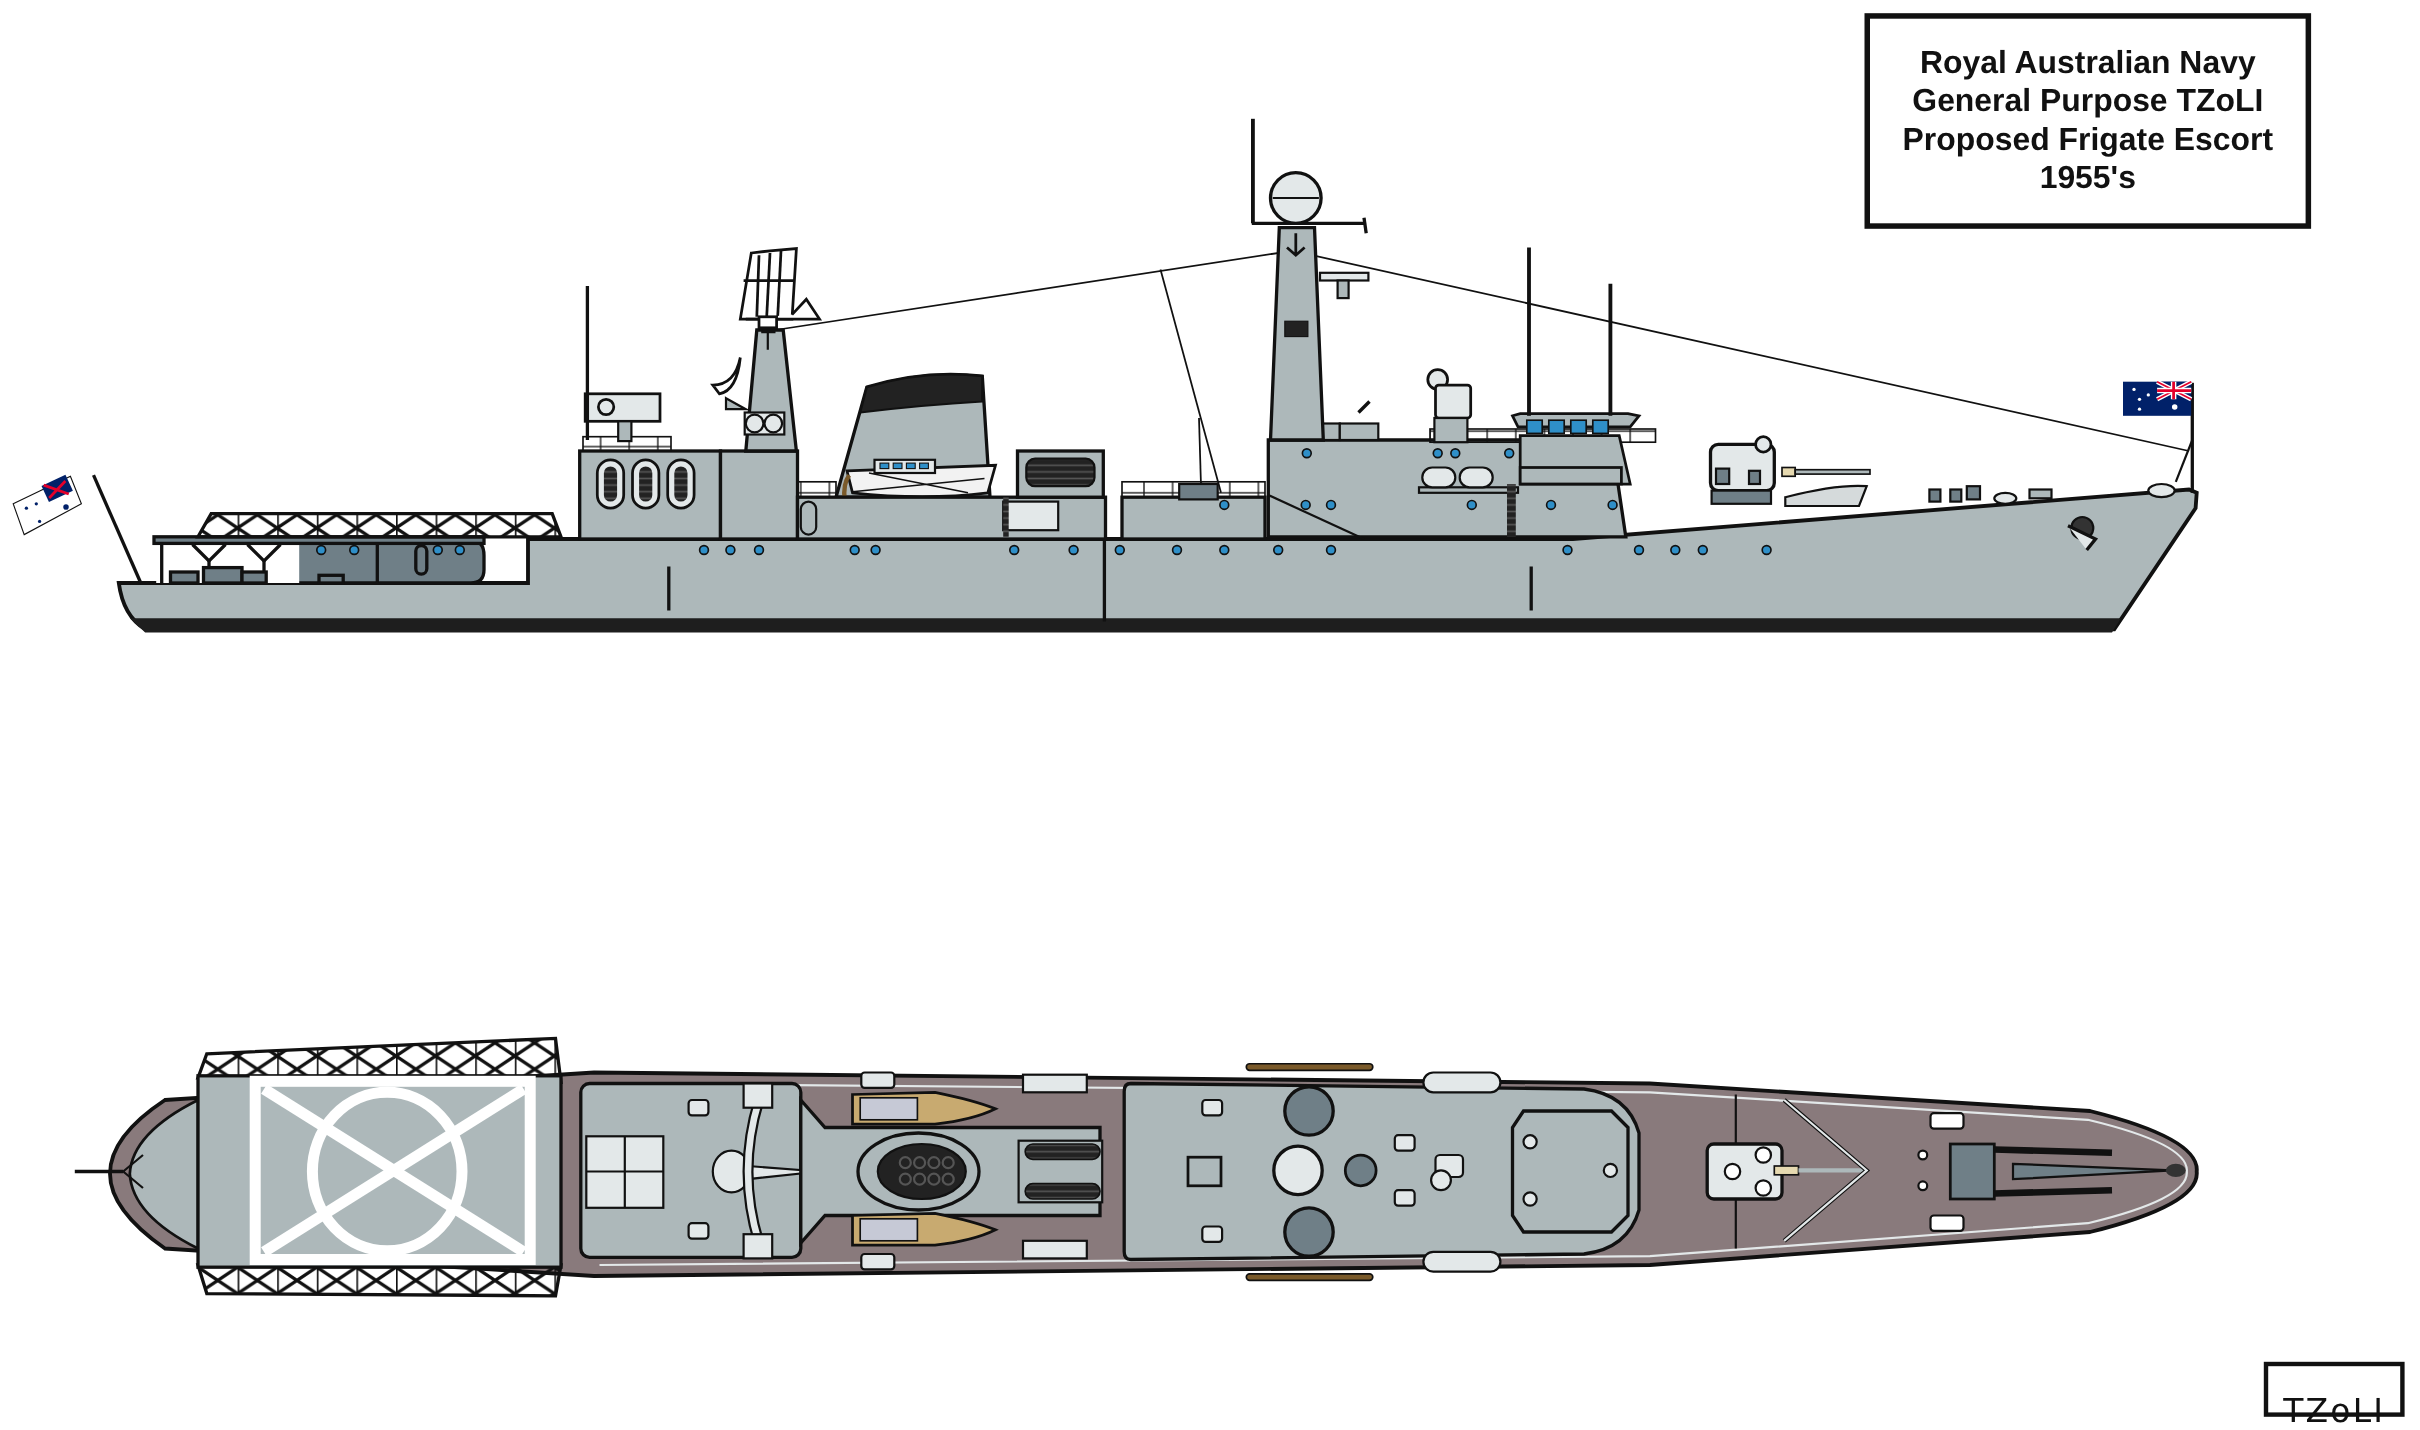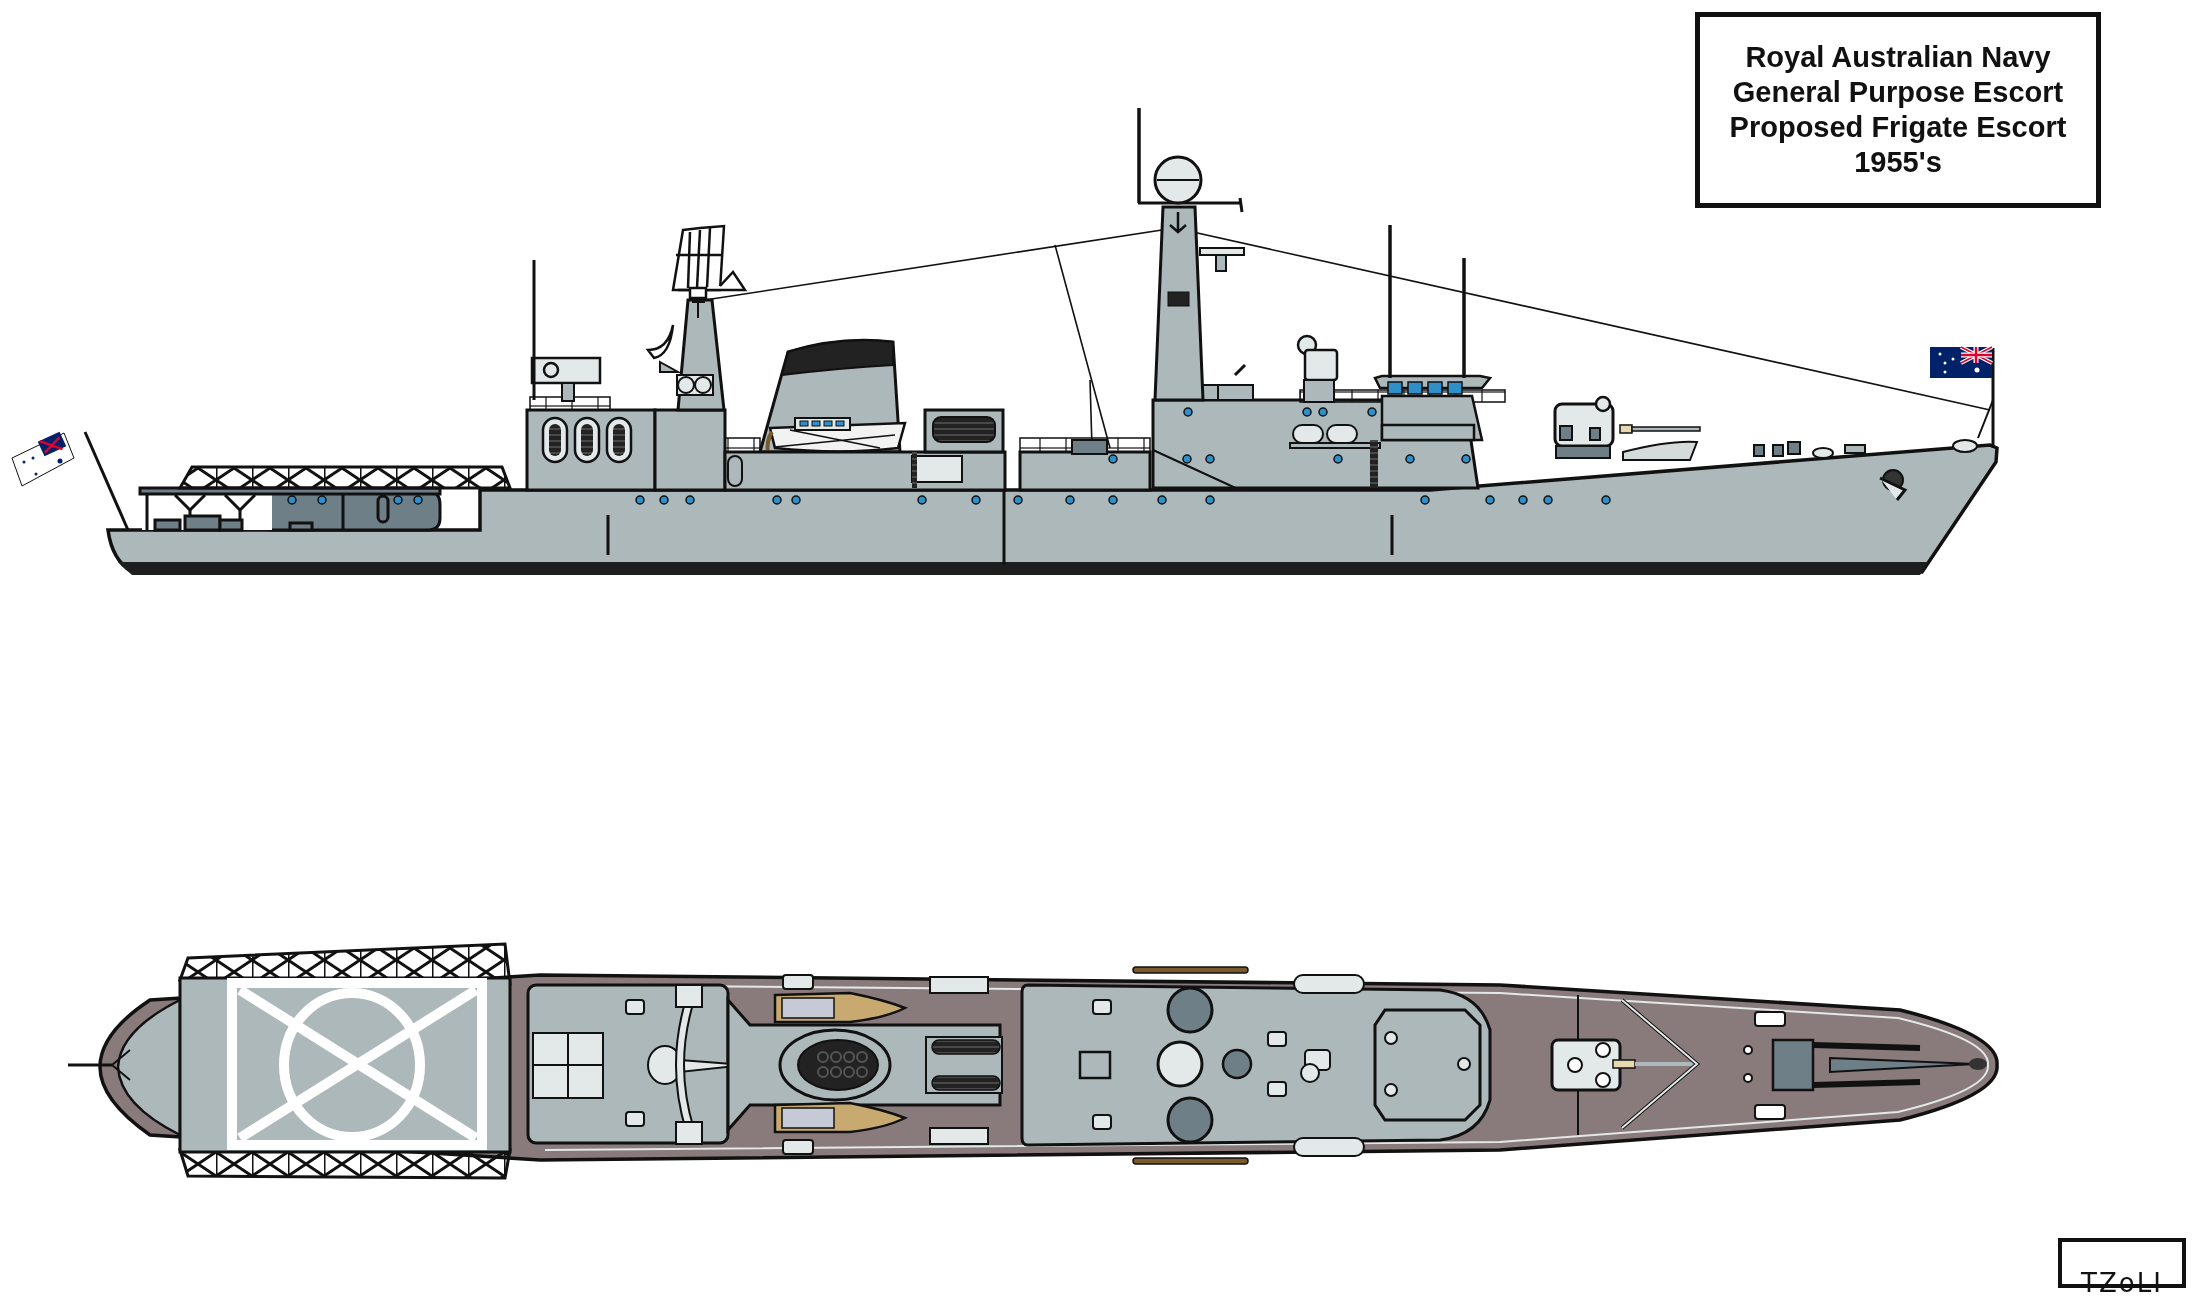--- a/index.html
+++ b/index.html
@@ -3,21 +3,21 @@
 <meta charset="utf-8">
 <style>
   html,body{margin:0;padding:0;background:#ffffff;}
   body{width:2200px;height:1300px;position:relative;overflow:hidden;font-family:"Liberation Sans",sans-serif;}
   #canvas{position:absolute;left:0;top:0;width:2200px;height:1300px;}
   .title-box{position:absolute;left:1695px;top:12px;width:406px;height:196px;border:5px solid #111;box-sizing:border-box;
     display:flex;flex-direction:column;align-items:center;justify-content:center;background:#fff;}
   .title-line{font-family:"Liberation Sans",sans-serif;font-weight:bold;font-size:29px;line-height:35px;color:#111;text-align:center;white-space:nowrap;}
   .sig-box{position:absolute;left:2058px;top:1238px;width:128px;height:50px;border:4px solid #111;box-sizing:border-box;
     display:flex;align-items:center;justify-content:center;background:#fff;}
-  .sig-text{font-family:"DejaVu Sans",sans-serif;font-size:26px;letter-spacing:2px;color:#111;font-weight:normal;margin-top:40px;}
+  .sig-text{font-family:"DejaVu Sans",sans-serif;font-size:30px;letter-spacing:2px;color:#111;font-weight:normal;margin-top:40px;}
 </style>
 </head>
 <body>
 
 <svg id="canvas" viewBox="0 0 2200 1300" xmlns="http://www.w3.org/2000/svg">
   <defs>
     <pattern id="truss" width="36" height="24" patternUnits="userSpaceOnUse">
       <path d="M0 0 L36 24 M36 0 L0 24 M0 0 V24" stroke="#111" stroke-width="3" fill="none"></path>
     </pattern>
     <pattern id="rail" width="26" height="14" patternUnits="userSpaceOnUse">
@@ -387,20 +387,20 @@
           <circle cx="1748" cy="1078" r="4"></circle>
         <rect x="1755" y="1012" width="30" height="14" rx="3"></rect>
           <rect x="1755" y="1105" width="30" height="14" rx="3"></rect>
       </g>
     </g>
   </g>
 </svg>
 
 <div class="title-box">
   <div class="title-line">Royal Australian Navy</div>
-  <div class="title-line">General Purpose Escort</div>
+  <div class="title-line">General Purpose TZoLI</div>
   <div class="title-line">Proposed Frigate Escort</div>
   <div class="title-line">1955's</div>
 </div>
 
 <div class="sig-box">
   <span class="sig-text">TZoLI</span>
 </div>
 
 </body></html>

